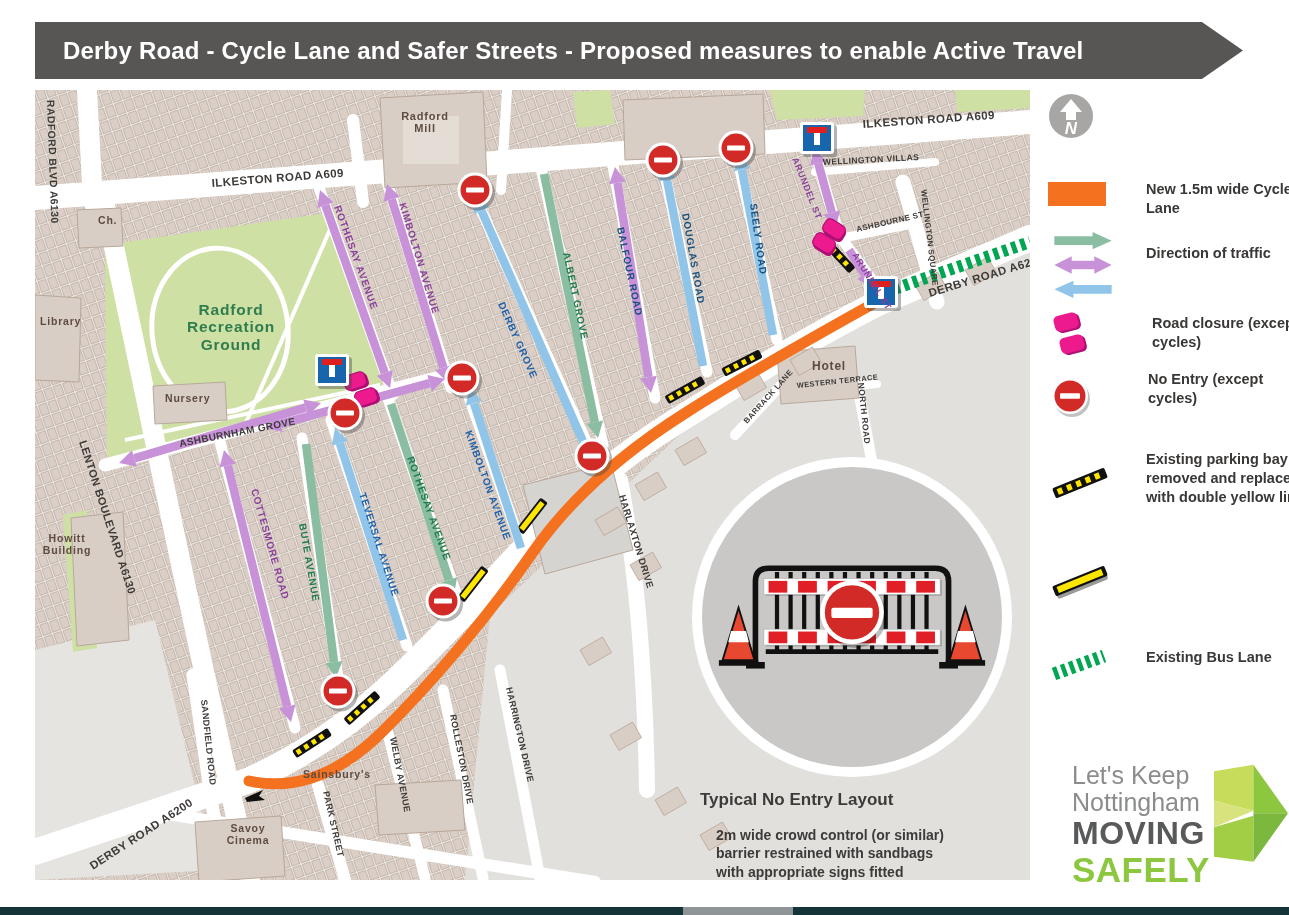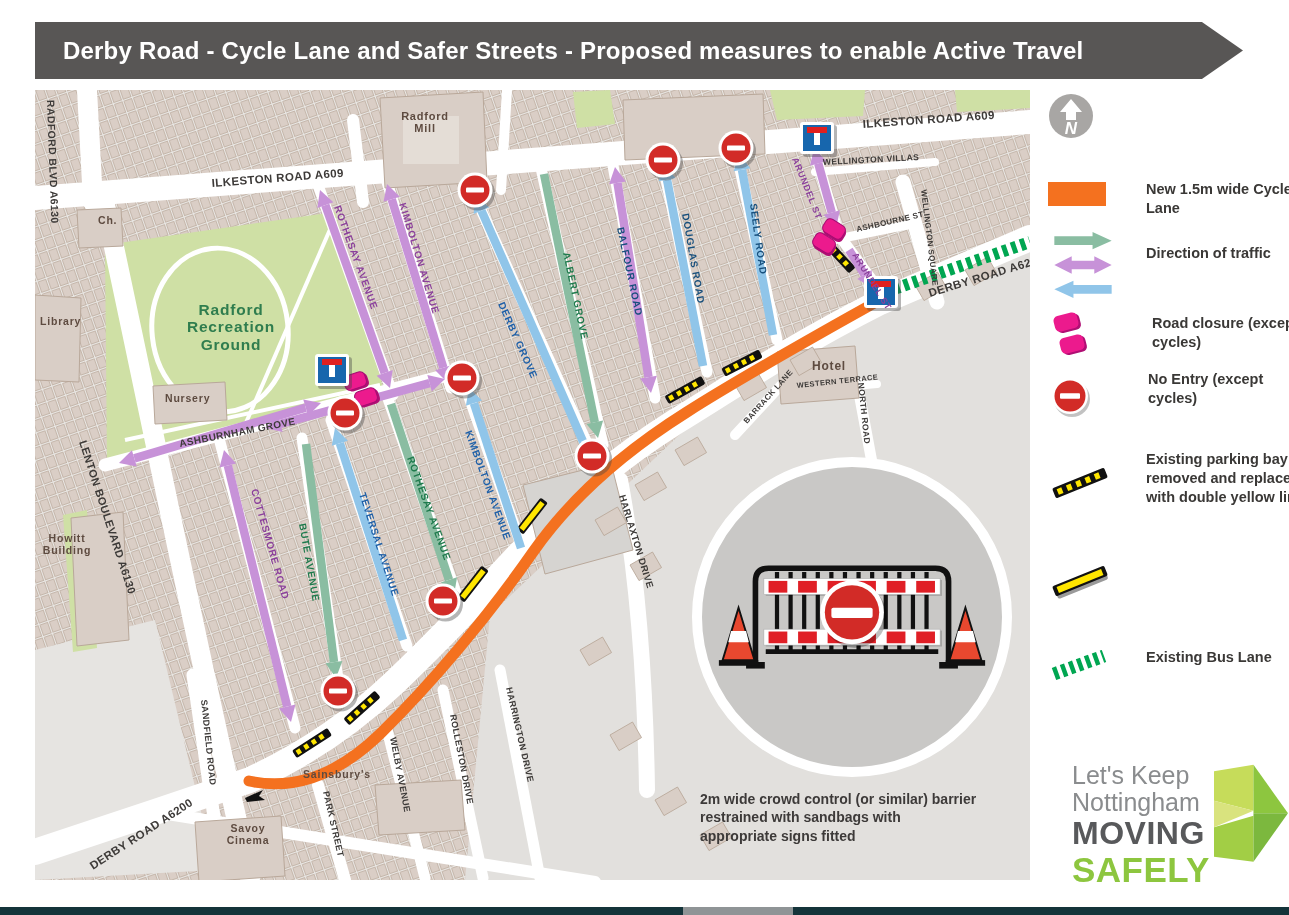--- a/index.html
+++ b/index.html
@@ -11,21 +11,21 @@
           display:flex;align-items:center;padding-left:28px;box-sizing:border-box;}
   .header .title{color:#fff;font-size:24px;font-weight:700;letter-spacing:.2px;text-align:center;}
   
   .map-wrap{position:absolute;left:35px;top:90px;width:995px;height:790px;}
   #map-svg{position:absolute;left:0;top:0;}
   
   .inset-circle{position:absolute;left:692px;top:457px;width:300px;height:300px;border-radius:50%;
                 background:#c9c8c6;border:10px solid #fff;}
   .inset-caption{position:absolute;left:700px;top:790px;width:280px;color:#3d3a39;}
   .inset-caption h3{margin:0 0 6px 0;font-size:17px;font-weight:700;}
-  .inset-caption p{margin:0;font-size:14px;font-weight:700;line-height:1.32;}
+  .inset-caption p{margin:16px;font-size:14px;font-weight:700;line-height:1.32;}
   
   .legend{position:absolute;left:1048px;top:90px;width:235px;}
   .legend-item{position:absolute;display:flex;gap:24px;}
   .legend-label{color:#3a3836;font-size:14.5px;font-weight:700;line-height:1.3;width:162px;}
   .swatch-orange{width:58px;height:24px;background:var(--c-orange,#f4711f);}
   .closure-chip{width:24px;height:16px;border-radius:5px;background:var(--c-pink,#ec1a8d);
                 box-shadow:2px 2px 0 #b00f74;}
   
   .logo{position:absolute;left:1072px;top:762px;display:flex;align-items:flex-start;}
   .logo-text{line-height:1.08;}
@@ -394,20 +394,21 @@
         <rect x="138" y="150" width="44" height="11" rx="2" fill="#fff"></rect>
         <rect x="18" y="206" width="42" height="6" fill="#111"></rect>
         <polygon points="39,150 22,206 56,206" fill="#e8482f" stroke="#111" stroke-width="2"></polygon>
         <polygon points="31,175 47,175 50,187 28,187" fill="#fff"></polygon>
         <rect x="260" y="206" width="42" height="6" fill="#111"></rect>
         <polygon points="281,150 264,206 298,206" fill="#e8482f" stroke="#111" stroke-width="2"></polygon>
         <polygon points="273,175 289,175 292,187 270,187" fill="#fff"></polygon>
       </svg>
   </div>
   <div class="inset-caption">
+    <h3>Typical No Entry Layout</h3>
     <p>2m wide crowd control (or similar) barrier restrained with sandbags with appropriate signs fitted</p>
   </div>
 
   <div class="legend">
 
     <svg width="46" height="46" style="position:absolute;left:0;top:3px" viewBox="0 0 46 46">
       <circle cx="23" cy="23" r="22" fill="#a8a6a4"></circle>
       <polygon points="23,6 34,19 28,19 28,27 18,27 18,19 12,19" fill="#fff"></polygon>
       <text x="23" y="41" text-anchor="middle" font-size="17" font-weight="700" font-style="italic" fill="#fff" font-family="Liberation Sans, sans-serif">N</text>
     </svg>

